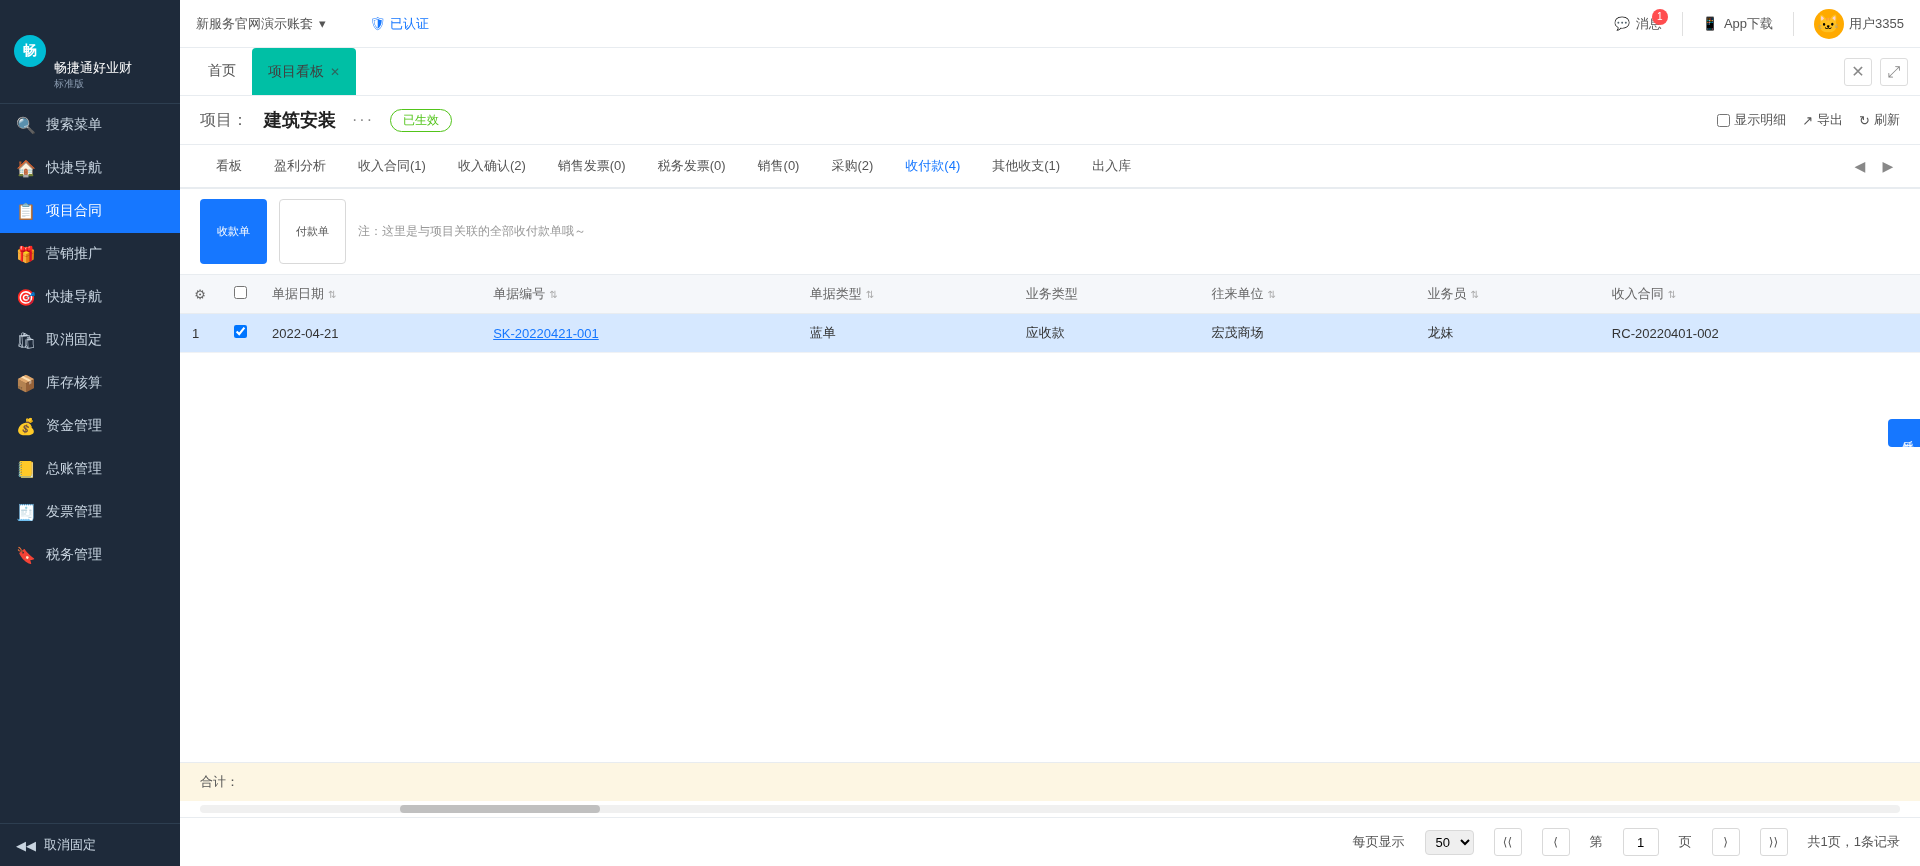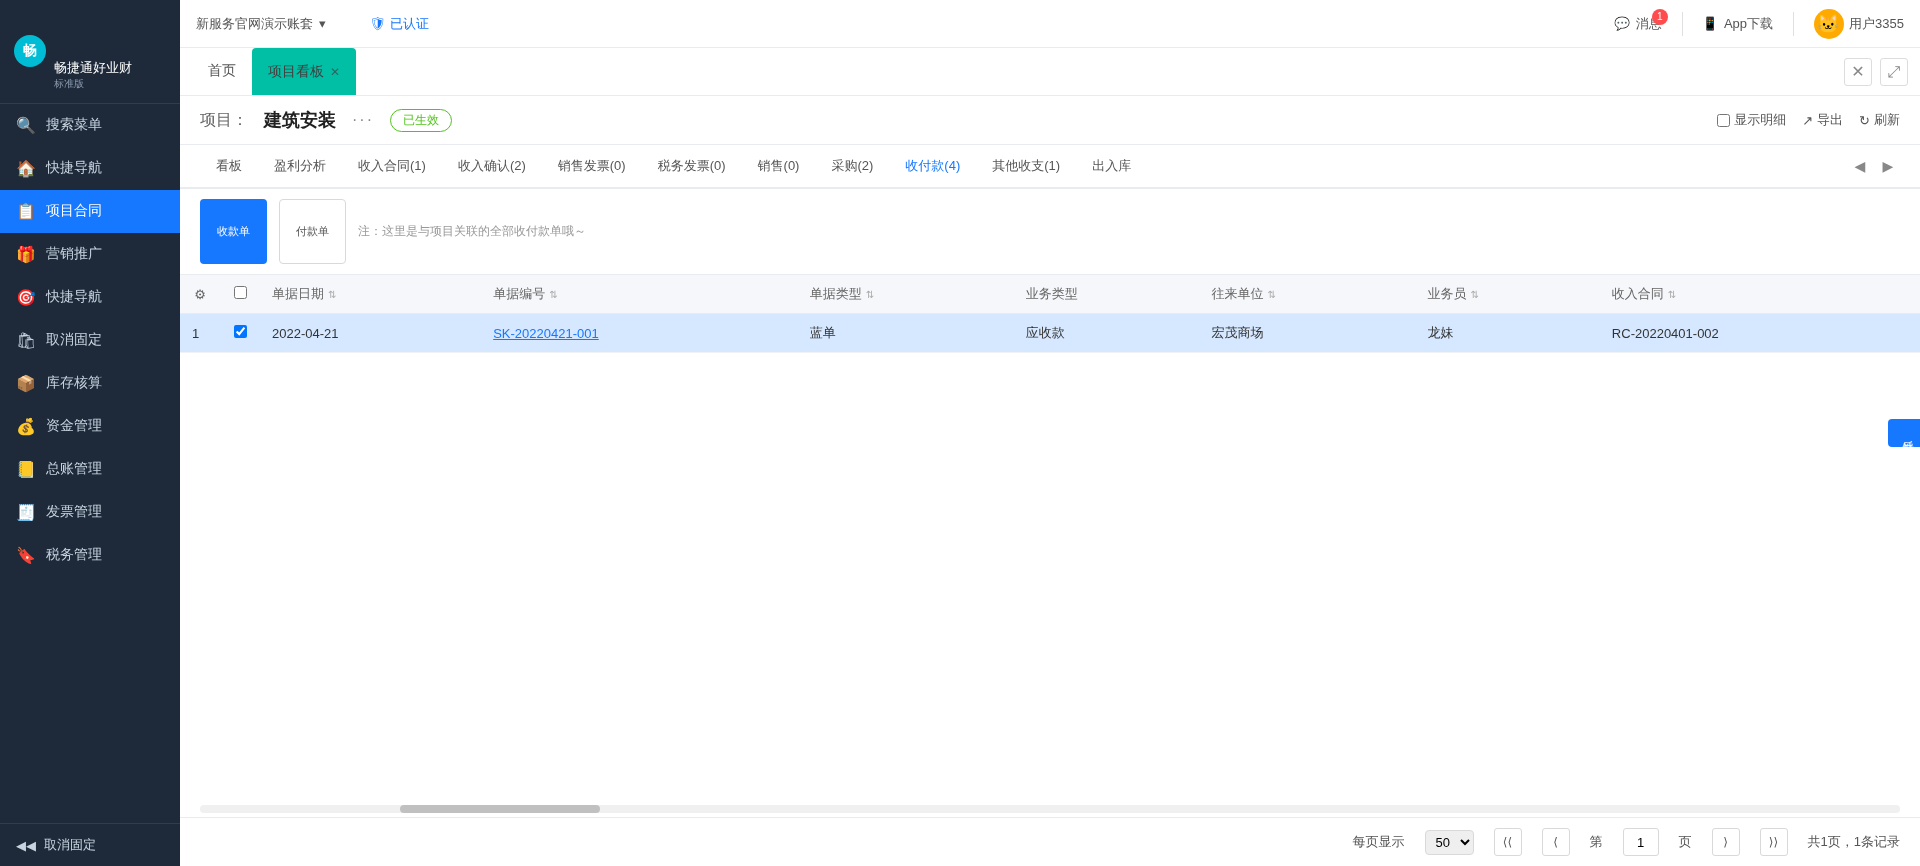--- a/index.html
+++ b/index.html
@@ -691,20 +691,23 @@
               <span>龙妹</span>
             </td>
             <td>
               <span>RC-20220401-002</span>
             </td>
           </tr>
         </tbody>
       </table>
     </div>
 
+    <div class="table-total">
+      <span>合计：</span>
+    </div>
 
     <div class="table-scrollbar">
       <div class="scrollbar-track">
         <div class="scrollbar-thumb"></div>
       </div>
     </div>
 
     <div class="pagination">
       <span>每页显示</span>
       <select class="page-size-select">

